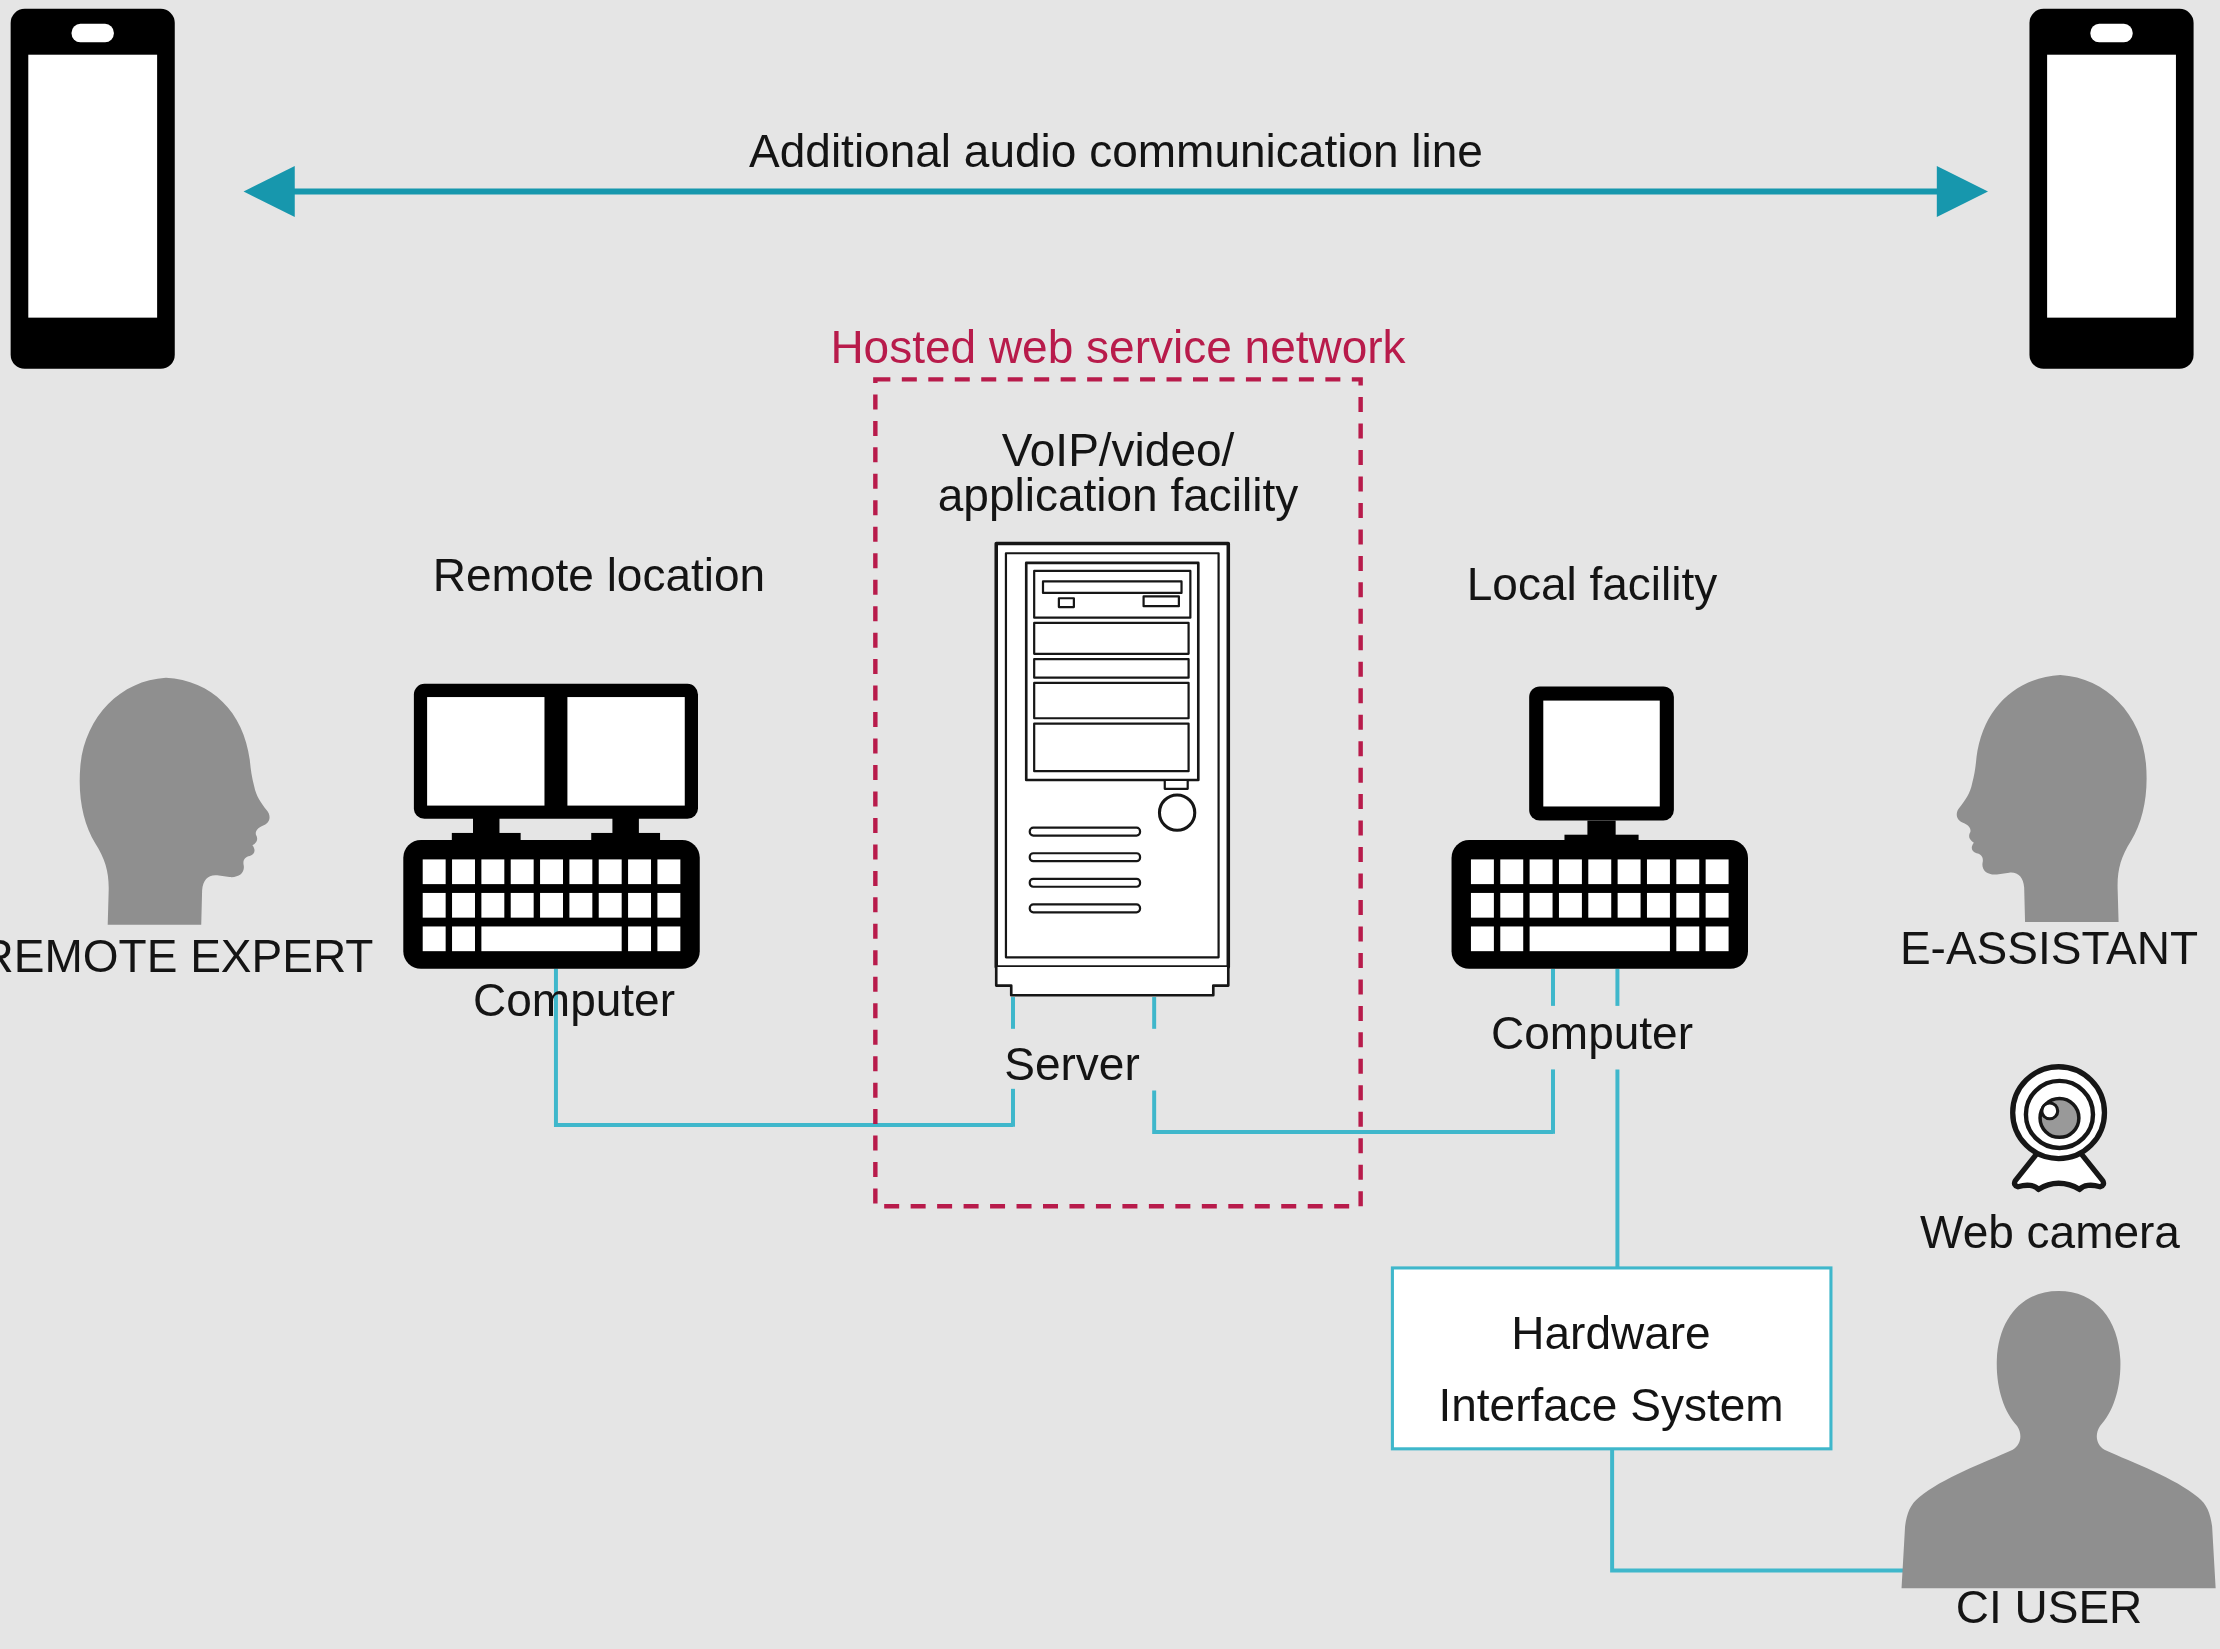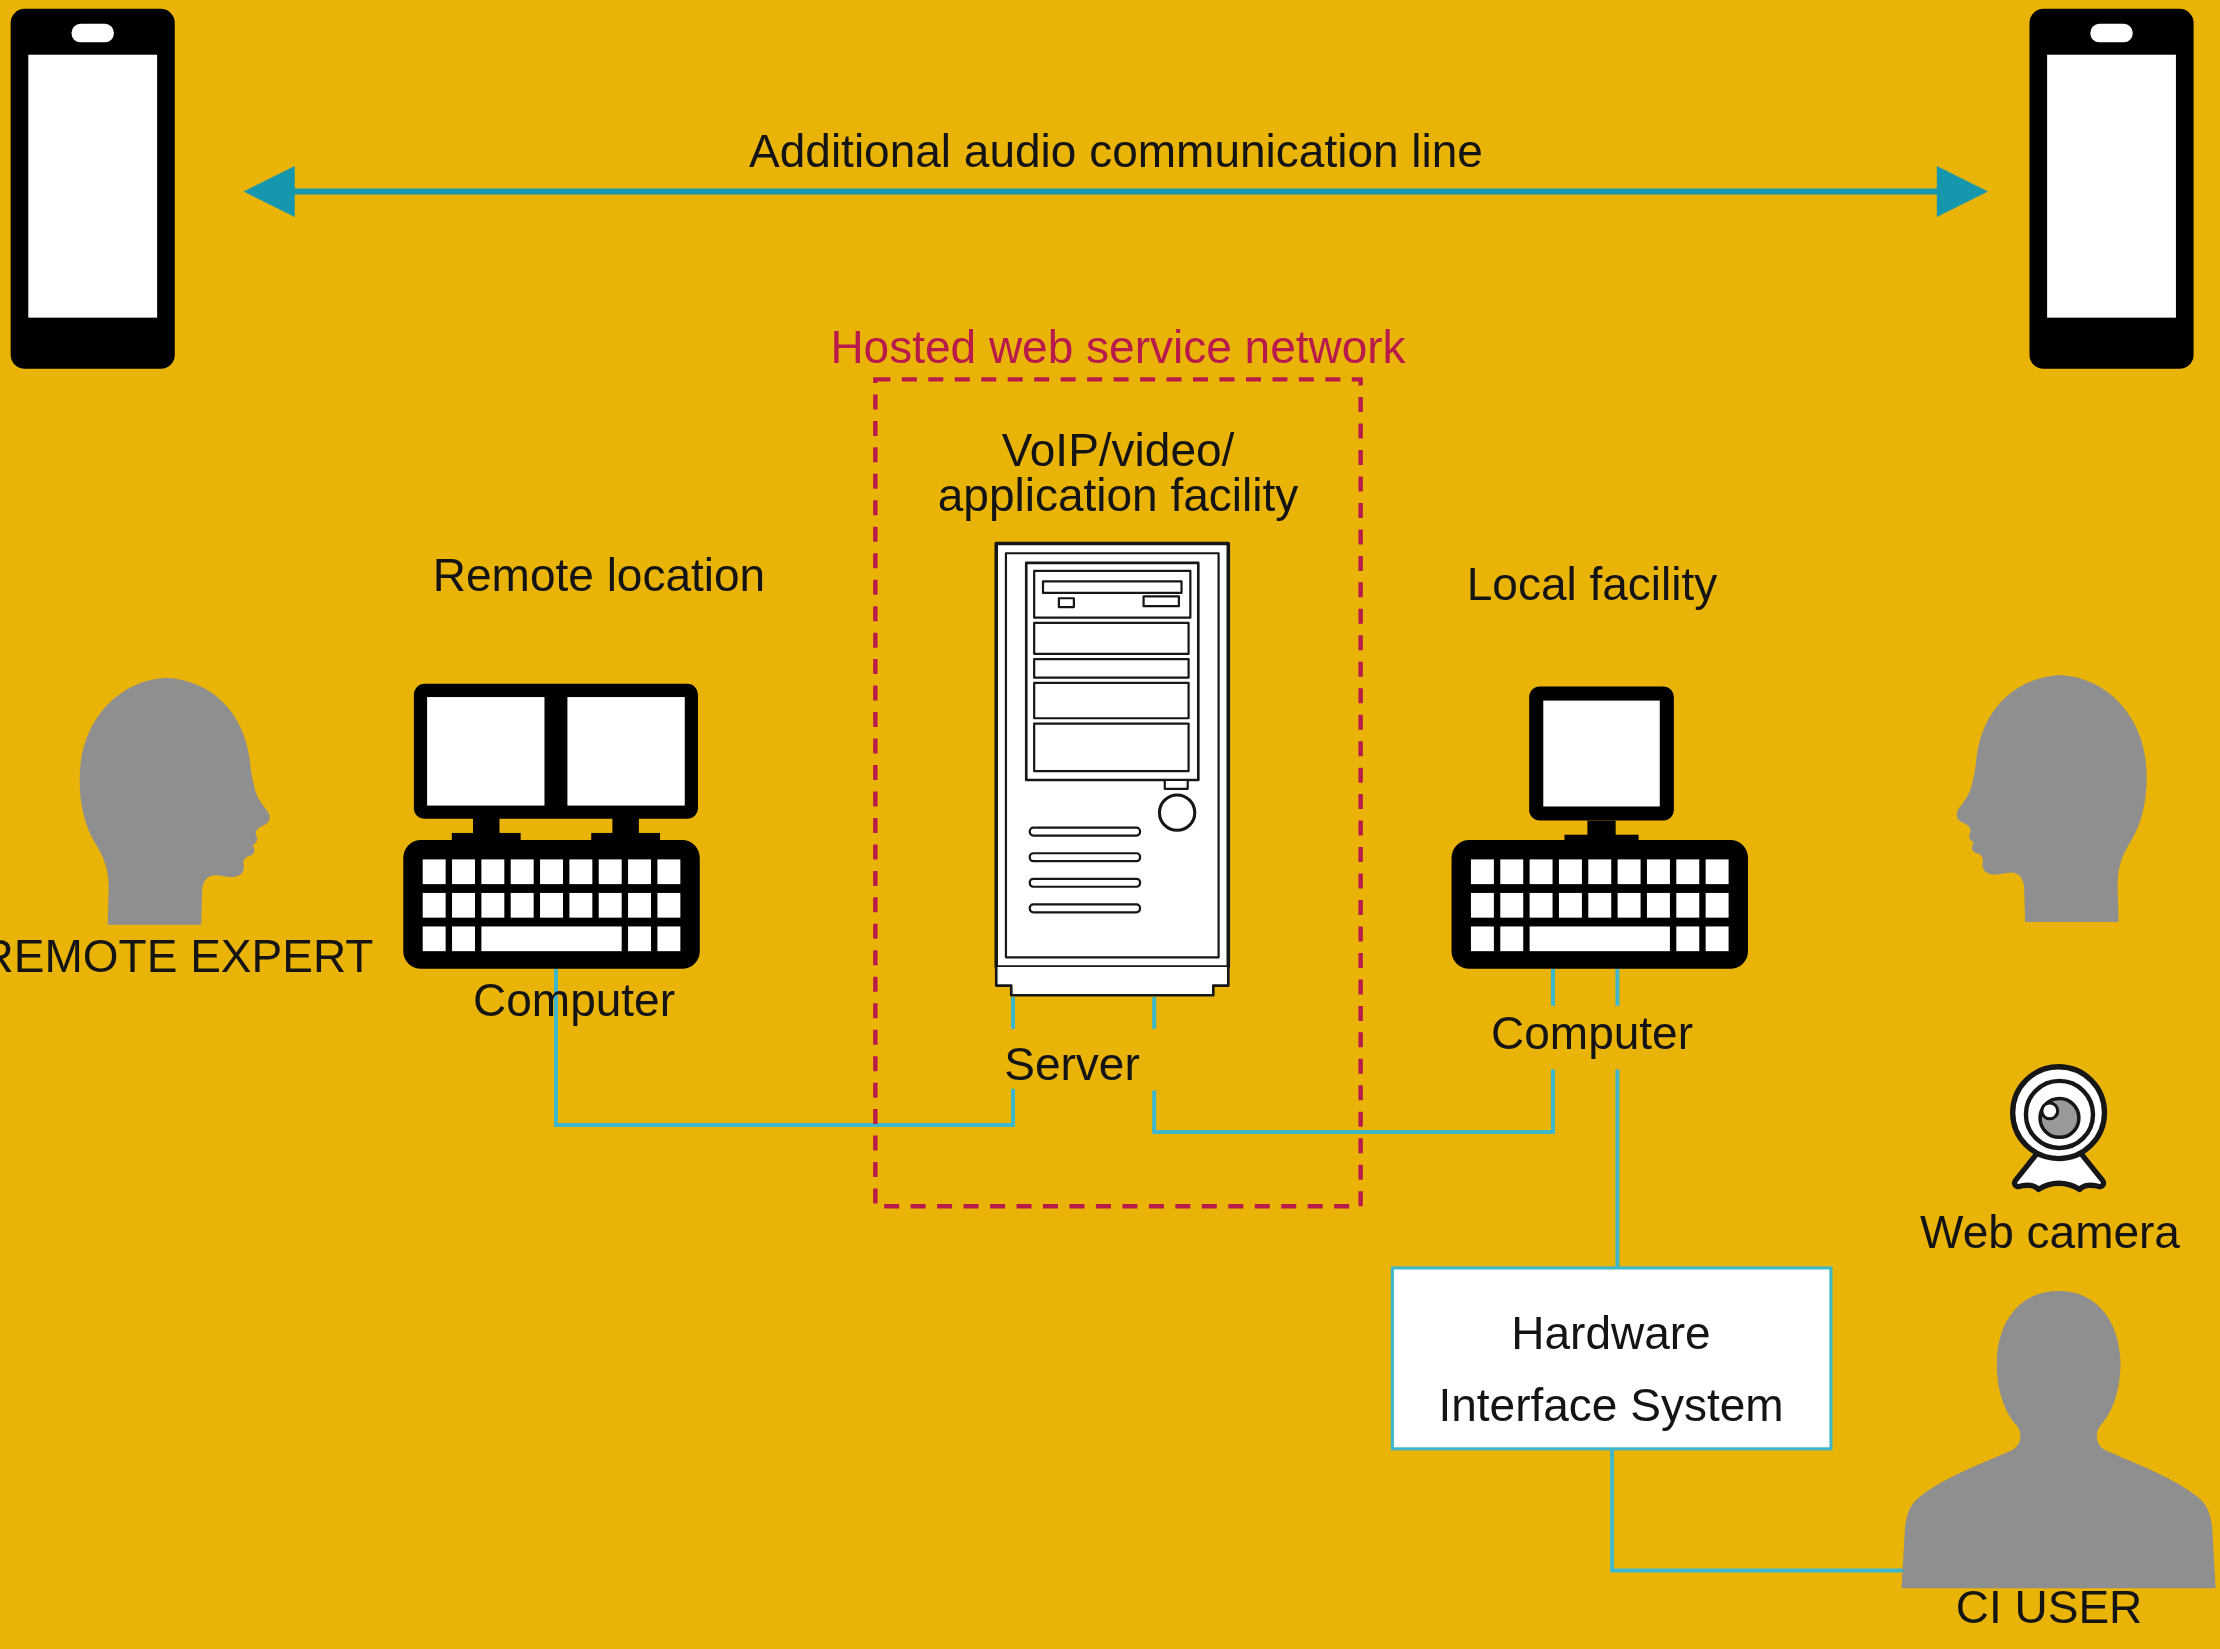--- a/index.html
+++ b/index.html
@@ -7,21 +7,21 @@
     --teal-line:#3FB7CB;
     --red:#B81B4B;
     --gray:#8F8F8F;
     --ink:#141414;
   }
   *{margin:0;padding:0;box-sizing:border-box;}
   body{background:#ffffff;font-family:"Liberation Sans", sans-serif;}
   .canvas{
     position:relative;
     width:2221px;height:1650px;
-    background:#eab308;
+    background:#e5e5e5;
     overflow:hidden;
   }
   svg.layer{position:absolute;left:0;top:0;}
   .lbl{
     position:absolute;
     transform:translateX(-50%);
     white-space:nowrap;
     color:var(--ink);
     font-size:46px;
     line-height:1.15;
@@ -189,20 +189,21 @@
              C242 145 251 118 250 86 C248 40 222 8 180 8 Z"></path>
   </svg>
 
   <div class="lbl" style="left:1116px;top:125px;">Additional audio communication line</div>
   <div class="lbl red" style="left:1118px;top:290px;">Hosted web service network</div>
   <div class="lbl" style="left:1118px;top:424px;">VoIP/video/</div>
   <div class="lbl" style="left:1118px;top:469px;">application facility</div>
   <div class="lbl" style="left:586px;top:549px;margin-left:13px;">Remote location</div>
   <div class="lbl" style="left:1592px;top:558px;">Local facility</div>
   <div class="lbl" style="left:177px;top:930px;">REMOTE EXPERT</div>
+  <div class="lbl" style="left:2049px;top:922px;">E-ASSISTANT</div>
   <div class="lbl" style="left:574px;top:974px;">Computer</div>
   <div class="lbl" style="left:1072px;top:1038px;">Server</div>
   <div class="lbl" style="left:1592px;top:1007px;">Computer</div>
   <div class="lbl" style="left:2050px;top:1206px;">Web camera</div>
   <div class="lbl" style="left:1611px;top:1307px;">Hardware</div>
   <div class="lbl" style="left:1611px;top:1371px;margin-top:8px;">Interface System</div>
   <div class="lbl" style="left:2049px;top:1581px;">CI USER</div>
 </div>
 
 

